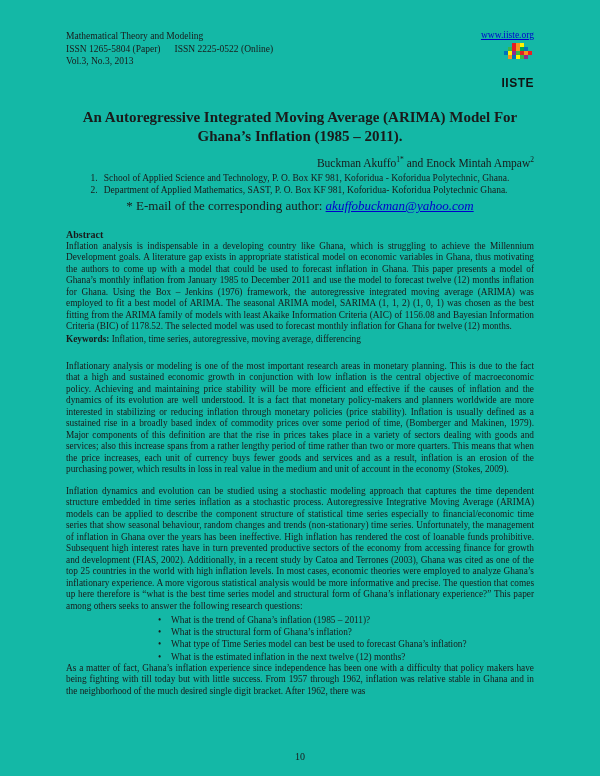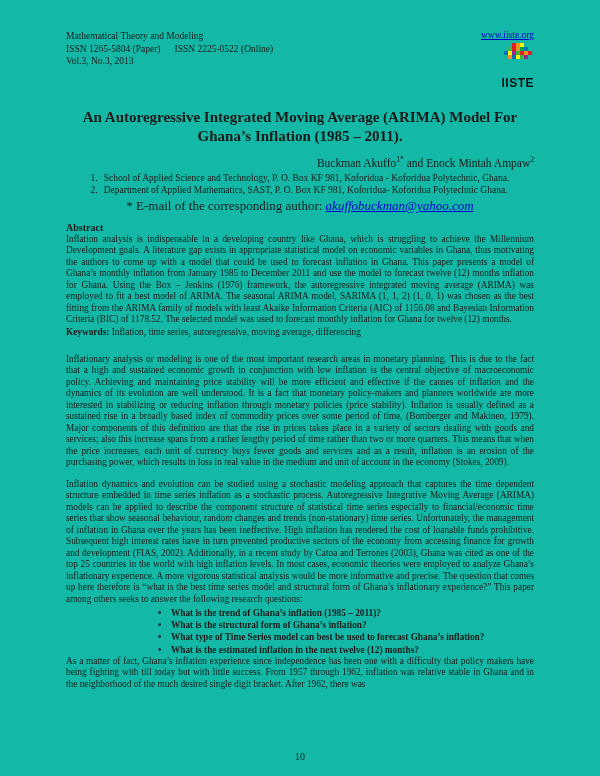--- a/index.html
+++ b/index.html
@@ -33,28 +33,28 @@
   }
   
   .title { text-align: center; font-weight: 700; font-size: 15px; line-height: 1.28; margin-top: 18px; }
   .authors { text-align: right; font-size: 11.5px; margin-top: 9px; }
   .authors sup { font-size: 7.5px; }
   .affils { width: max-content; max-width: 100%; margin: 3px auto 0; font-size: 9.5px; line-height: 1.32; }
   .affil-row { display: flex; gap: 6px; }
   .email-line { text-align: center; font-size: 13px; margin-top: 1px; }
   a.email-link { color: #0000cc; font-style: italic; text-decoration: underline; cursor: pointer; }
   
-  .section { margin-top: 7px; }
+  .section { margin-top: 14px; }
   .h-bold { font-weight: 700; font-size: 10px; line-height: 1.3; }
   p.body { font-size: 9.3px; line-height: 1.24; text-align: justify; }
   p.gap { margin-top: 10px; }
   .keywords { margin-top: 1px; text-align: left; }
   .keywords b { font-weight: 700; }
   .intro { margin-top: 15px; }
-  .qlist { margin: 2px 0 0 92px; font-size: 9.3px; line-height: 1.3; font-weight: bold; }
+  .qlist { margin: 2px 0 0 92px; font-size: 9.3px; line-height: 1.3; }
   .q::before { content: "\2022"; display: inline-block; width: 13px; }
   .page-num { position: absolute; left: 0; right: 0; bottom: 14px; text-align: center; font-size: 10px; }
 </style>
 </head>
 <body>
 
 <div class="page">
 
   <div class="hdr">
     <div class="hdr-left">

